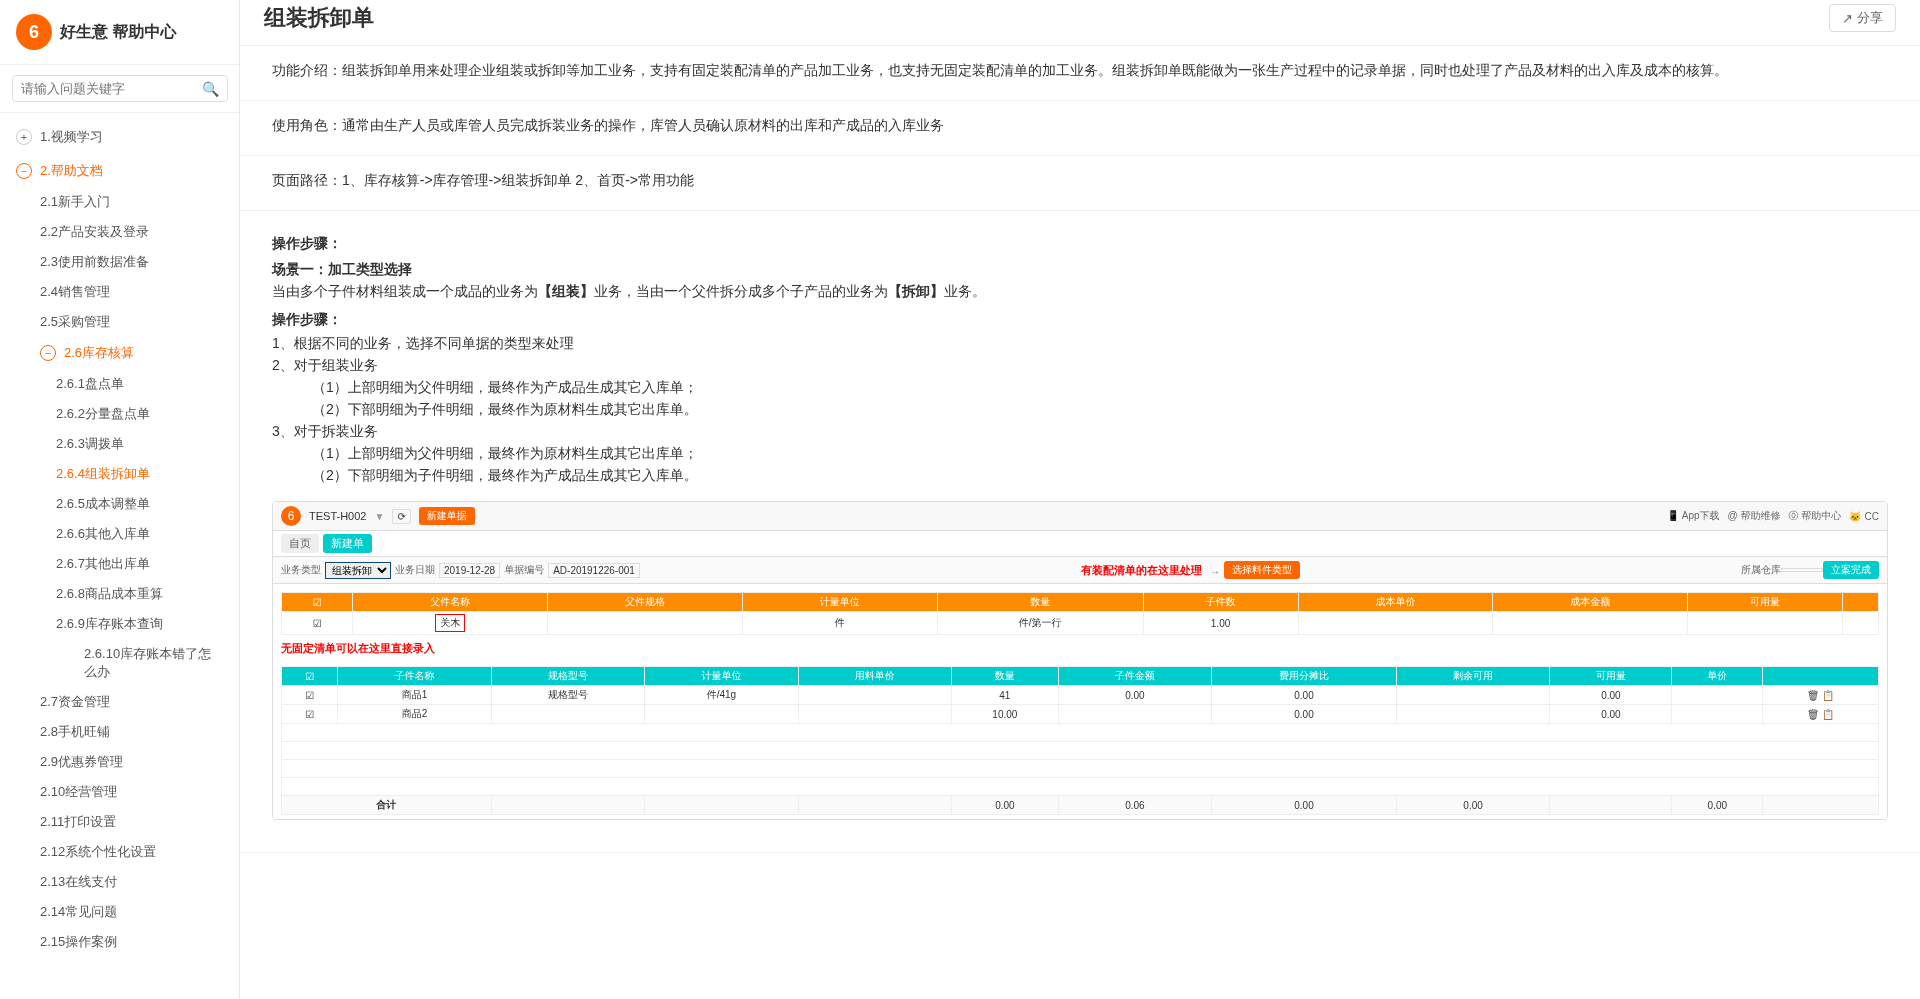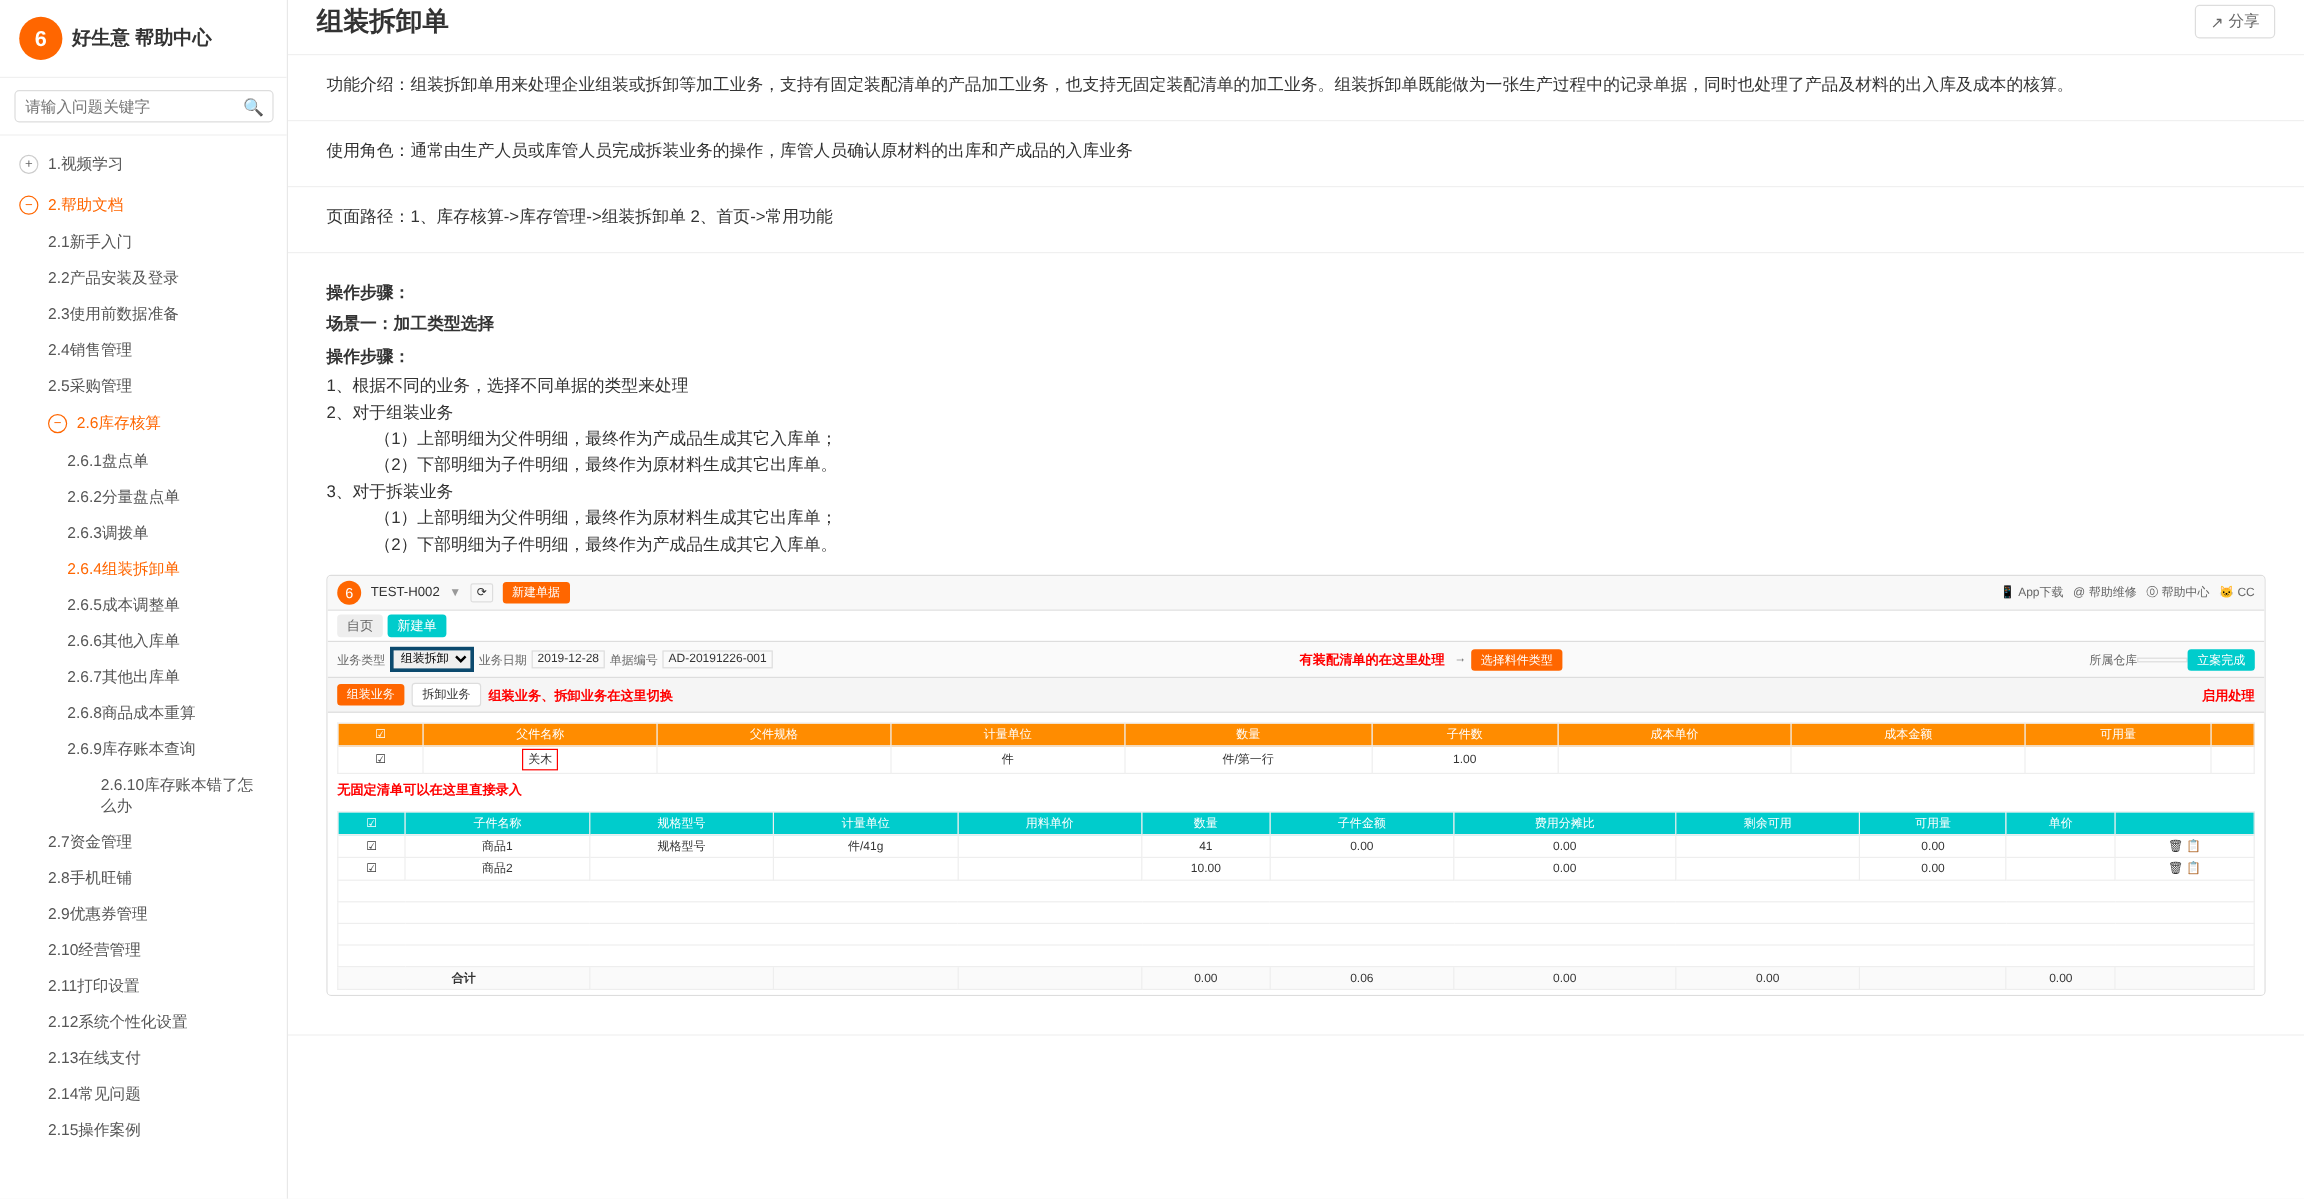--- a/index.html
+++ b/index.html
@@ -240,20 +240,21 @@
     </div>
 
     <div class="content-block">
       <p>页面路径：1、库存核算-&gt;库存管理-&gt;组装拆卸单 2、首页-&gt;常用功能</p>
     </div>
 
     <div class="content-block">
       <p class="steps-title">操作步骤：</p>
 
       <p class="scene-title">场景一：加工类型选择</p>
+      <p>当由多个子件材料组装成一个成品的业务为<strong>【组装】</strong>业务，当由一个父件拆分成多个子产品的业务为<strong>【拆卸】</strong>业务。</p>
 
       <p class="steps-title" style="margin-top:10px;">操作步骤：</p>
       <p>1、根据不同的业务，选择不同单据的类型来处理</p>
       <p>2、对于组装业务</p>
       <p class="indent2">（1）上部明细为父件明细，最终作为产成品生成其它入库单；</p>
       <p class="indent2">（2）下部明细为子件明细，最终作为原材料生成其它出库单。</p>
       <p>3、对于拆装业务</p>
       <p class="indent2">（1）上部明细为父件明细，最终作为原材料生成其它出库单；</p>
       <p class="indent2">（2）下部明细为子件明细，最终作为产成品生成其它入库单。</p>
 
@@ -279,21 +280,21 @@
           <div class="ss-topbar" style="background:#fff;border-bottom:1px solid #ddd;">
             <div style="display:flex;gap:4px;align-items:center;">
               <span class="ss-tab inactive">自页</span>
               <span class="ss-tab active" style="background:#0cc;color:#fff;">新建单</span>
             </div>
           </div>
 
           <div class="ss-toolbar" style="flex-wrap:wrap;gap:4px;">
             <div style="display:flex;align-items:center;gap:4px;">
               <span style="font-size:10px;color:#666;">业务类型</span>
-              <select style="font-size:10px;border:3px solid #0c4a6e;padding:1px 2px;">
+              <select style="font-size:10px;border:1px solid #0c4a6e;padding:1px 2px;">
                 <option>组装拆卸</option>
               </select>
             </div>
             <div style="display:flex;align-items:center;gap:4px;">
               <span style="font-size:10px;color:#666;">业务日期</span>
               <span style="font-size:10px;border:1px solid #ddd;padding:1px 4px;">2019-12-28</span>
             </div>
             <div style="display:flex;align-items:center;gap:4px;">
               <span style="font-size:10px;color:#666;">单据编号</span>
               <span style="font-size:10px;border:1px solid #ddd;padding:1px 4px;">AD-20191226-001</span>
@@ -303,30 +304,20 @@
               <span style="font-size:10px;color:#666;margin-left:8px;">→</span>
               <span class="ss-btn ss-btn-orange" style="font-size:10px;margin-left:4px;">选择料件类型</span>
             </div>
             <div style="display:flex;align-items:center;gap:0;">
               <span style="font-size:10px;color:#666;">所属仓库</span>
               <span style="font-size:10px;border:1px solid #ddd;padding:1px 20px;"></span>
               <span class="ss-btn ss-btn-teal" style="font-size:10px;">立案完成</span>
             </div>
           </div>
 
-          <div style="background:#f5f5f5;padding:4px 8px;border-bottom:1px solid #ddd;display:flex;align-items:center;justify-content:space-between;">
-            <div style="display:flex;align-items:center;gap:6px;">
-              <span class="ss-btn ss-btn-orange" style="font-size:10px;">组装业务</span>
-              <span class="ss-btn ss-btn-white" style="font-size:10px;">拆卸业务</span>
-              <span style="color:red;font-size:11px;font-weight:bold;">组装业务、拆卸业务在这里切换</span>
-            </div>
-            <div style="display:flex;align-items:center;gap:6px;">
-              <span style="color:red;font-size:11px;font-weight:bold;">启用处理</span>
-            </div>
-          </div>
 
           <div style="padding:4px 8px;">
             <table class="ss-table">
               <thead>
                 <tr class="orange-header">
                   <th>☑</th>
                   <th>父件名称</th>
                   <th>父件规格</th>
                   <th>计量单位</th>
                   <th>数量</th>

